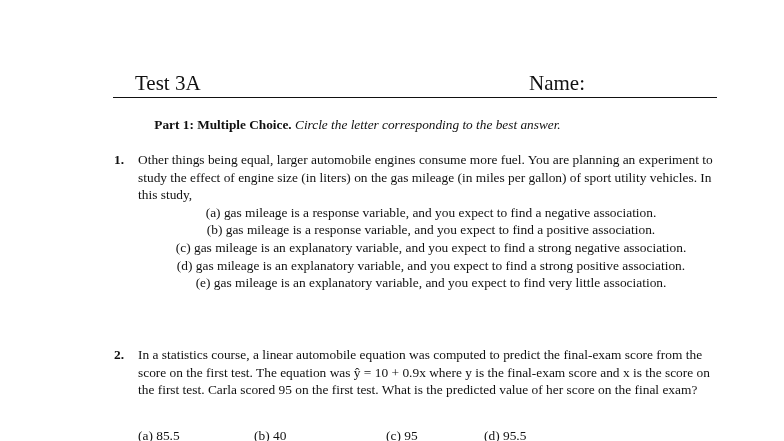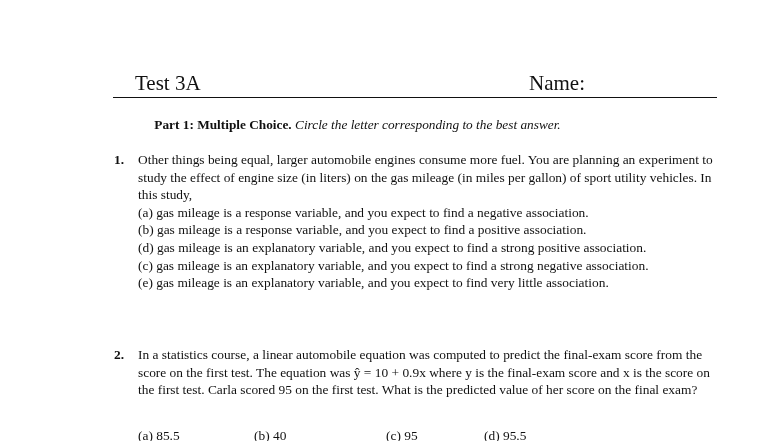--- a/index.html
+++ b/index.html
@@ -62,20 +62,21 @@
       left: 0;
       top: 0;
       font-weight: bold;
     }
     .qbody {
       margin-left: 24px;
     }
     .choice {
       padding-left: 22px;
       text-indent: -22px;
+      text-align: center;
     }
     .choices-row {
       display: flex;
       position: relative;
       height: 17.6px;
       margin-top: 28px;
     }
     .choices-row span {
       position: absolute;
       top: 0;
@@ -97,22 +98,22 @@
     <span class="part">Part 1:  Multiple Choice.</span>
     <span class="italic">Circle the letter corresponding to the best answer.</span>
   </div>
 
   <div class="question q1">
     <span class="qnum">1.</span>
     <div class="qbody">
       <div>Other things being equal, larger automobile engines consume more fuel.  You are planning an experiment to study the effect of engine size (in liters) on the gas mileage (in miles per gallon) of sport utility vehicles. In this study,</div>
       <div class="choice">(a) gas mileage is a response variable, and you expect to find a negative association.</div>
       <div class="choice">(b) gas mileage is a response variable, and you expect to find a positive association.</div>
+      <div class="choice">(c) gas mileage is an explanatory variable, and you expect to find a strong negative association.</div>
       <div class="choice">(d) gas mileage is an explanatory variable, and you expect to find a strong positive association.</div>
-      <div class="choice">(c) gas mileage is an explanatory variable, and you expect to find a strong negative association.</div>
       <div class="choice">(e) gas mileage is an explanatory variable, and you expect to find very little association.</div>
     </div>
   </div>
 
   <div class="question q2">
     <span class="qnum">2.</span>
     <div class="qbody">
       <div><span>In a statistics course, a linear automobile equation was computed to predict the final-exam score from the score on the first test.  The equation was </span><span class="eq">ŷ = 10 + 0.9x</span><span> where y is the final-exam score and x is the score on the first test.  Carla scored 95 on the first test.  What is the predicted value of her score on the final exam?</span></div>
       <div class="choices-row">
         <span style="left:0px">(a) 85.5</span>

